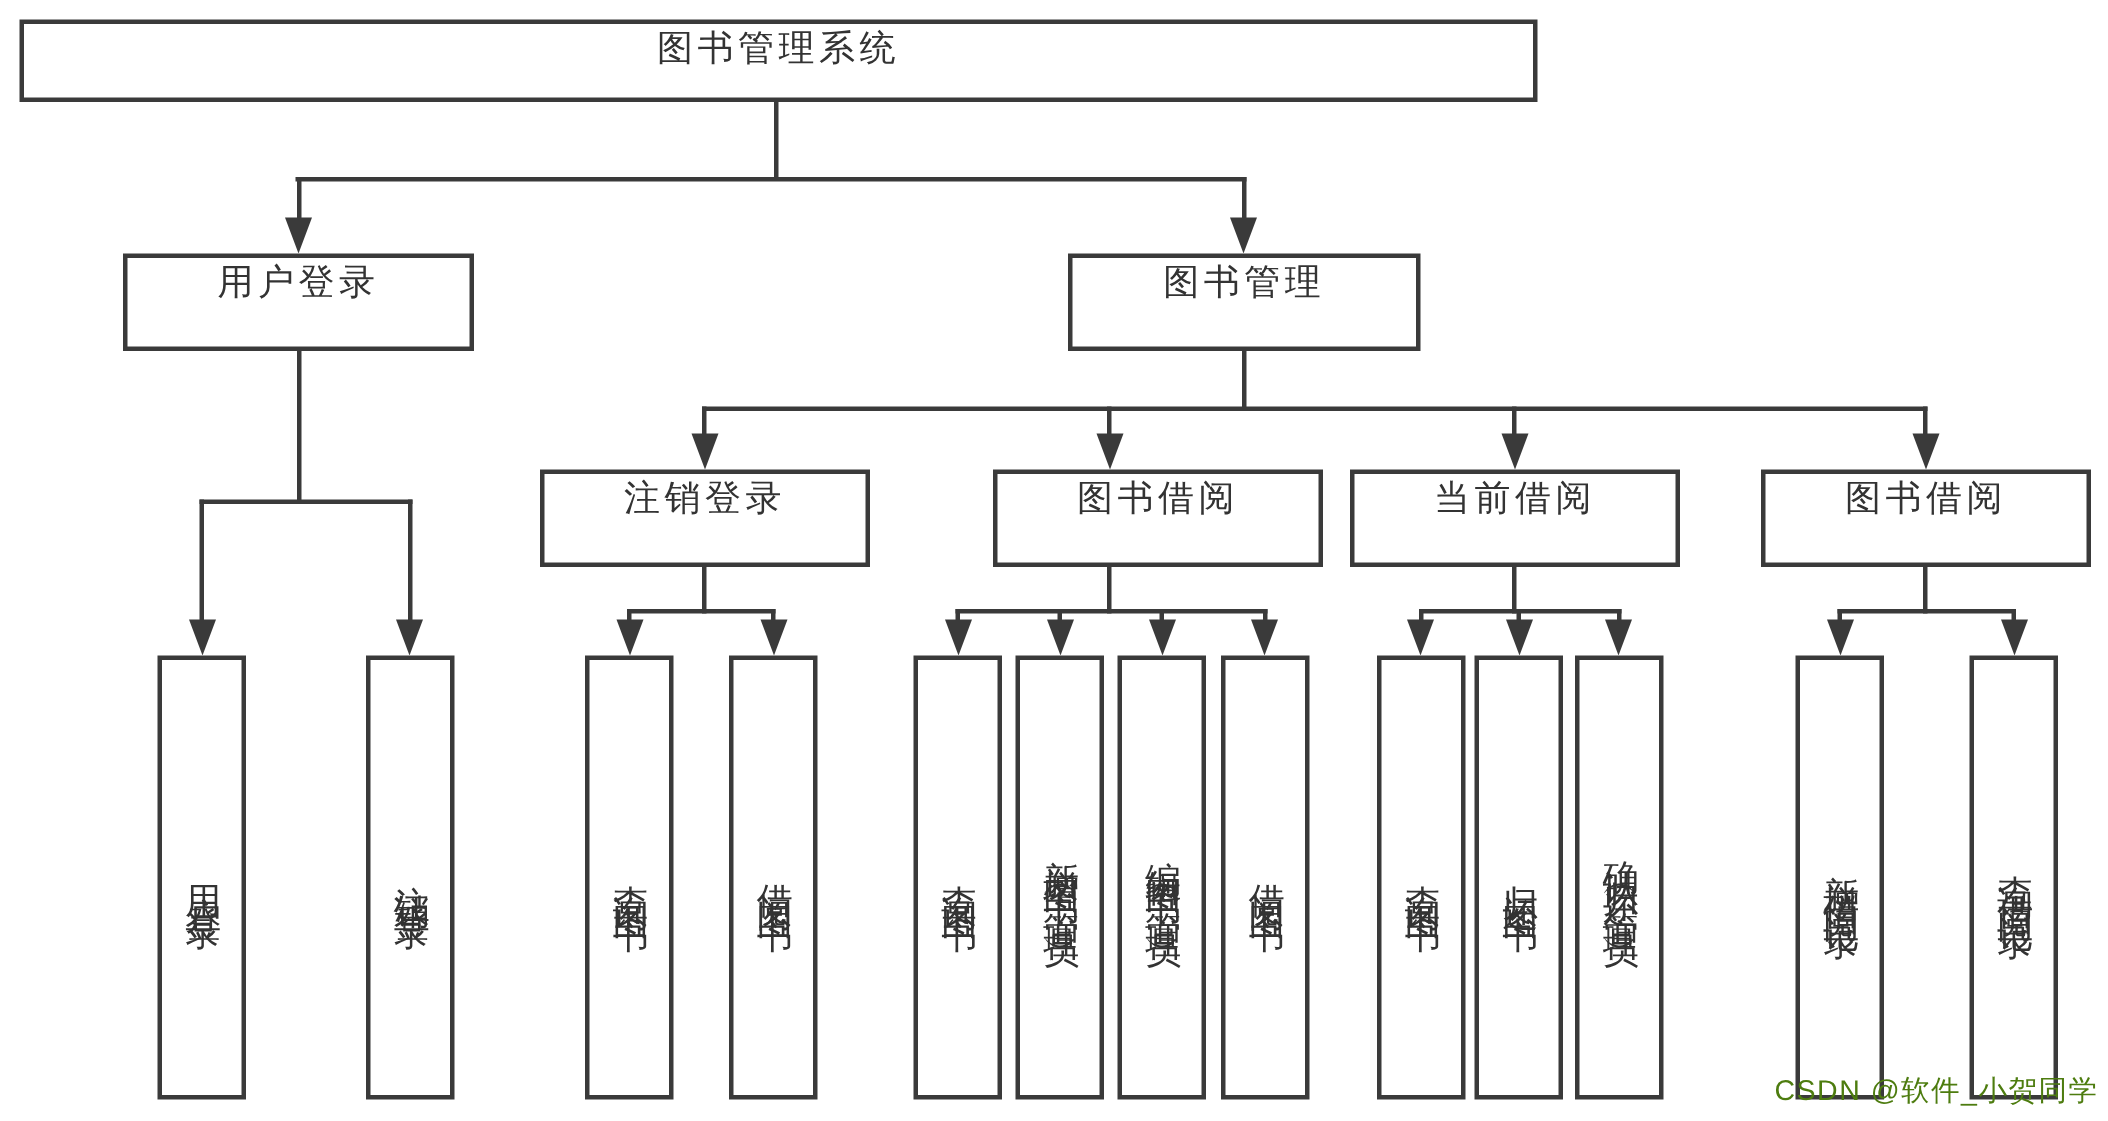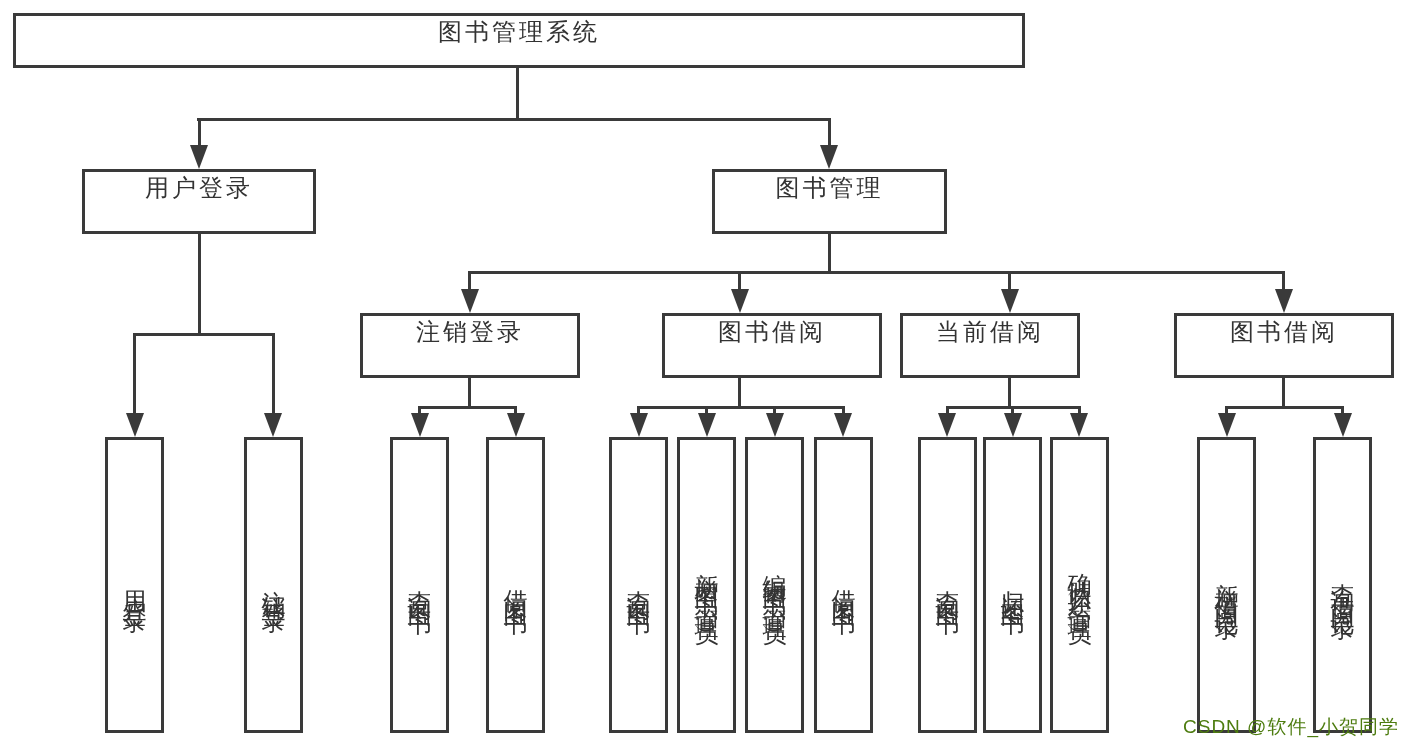--- a/index.html
+++ b/index.html
@@ -62,21 +62,21 @@
   <div class="arrow" style="left:731px;top:289px;"></div>
   <div class="arrow" style="left:1001px;top:289px;"></div>
   <div class="arrow" style="left:1275px;top:289px;"></div>
 
   <div class="box" style="left:360px;top:313px;width:220px;height:65px;">
     <span>注销登录</span>
   </div>
   <div class="box" style="left:630px;top:313px;width:220px;height:65px;margin-left:32px;">
     <span>图书借阅</span>
   </div>
-  <div class="box" style="left:900px;top:313px;width:180px;height:65px;">
+  <div class="box" style="left:900px;top:313px;width:220px;height:65px;">
     <span>当前借阅</span>
   </div>
   <div class="box" style="left:1174px;top:313px;width:220px;height:65px;">
     <span>图书借阅</span>
   </div>
 
   <div class="vline" style="left:468px;top:378px;height:31px;"></div>
   <div class="hline" style="left:418px;top:406px;width:99px;"></div>
   <div class="vline" style="left:418px;top:406px;height:10px;"></div>
   <div class="vline" style="left:514px;top:406px;height:10px;"></div>

